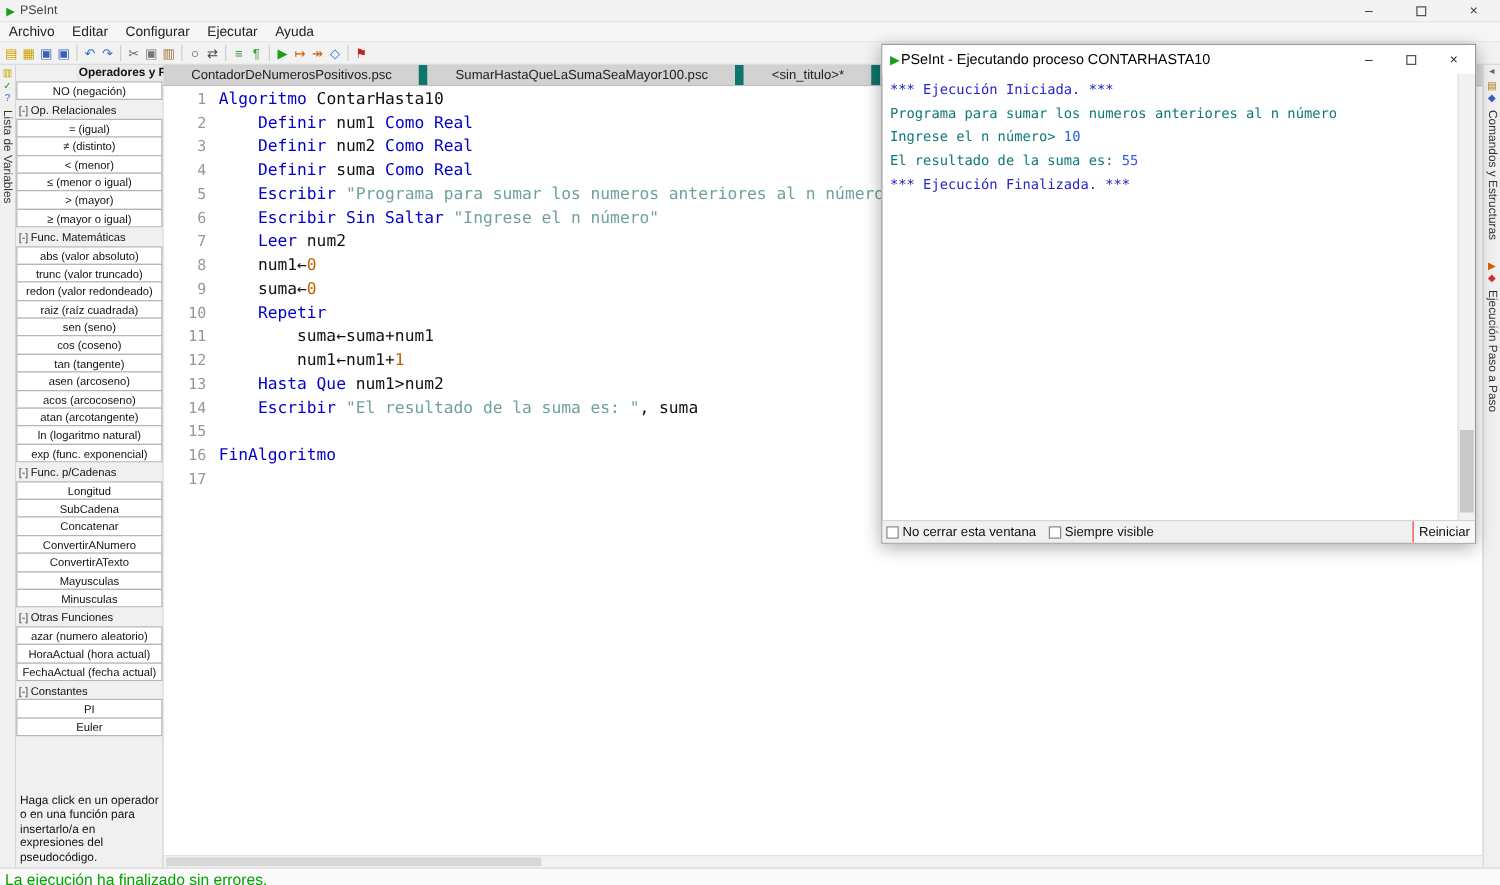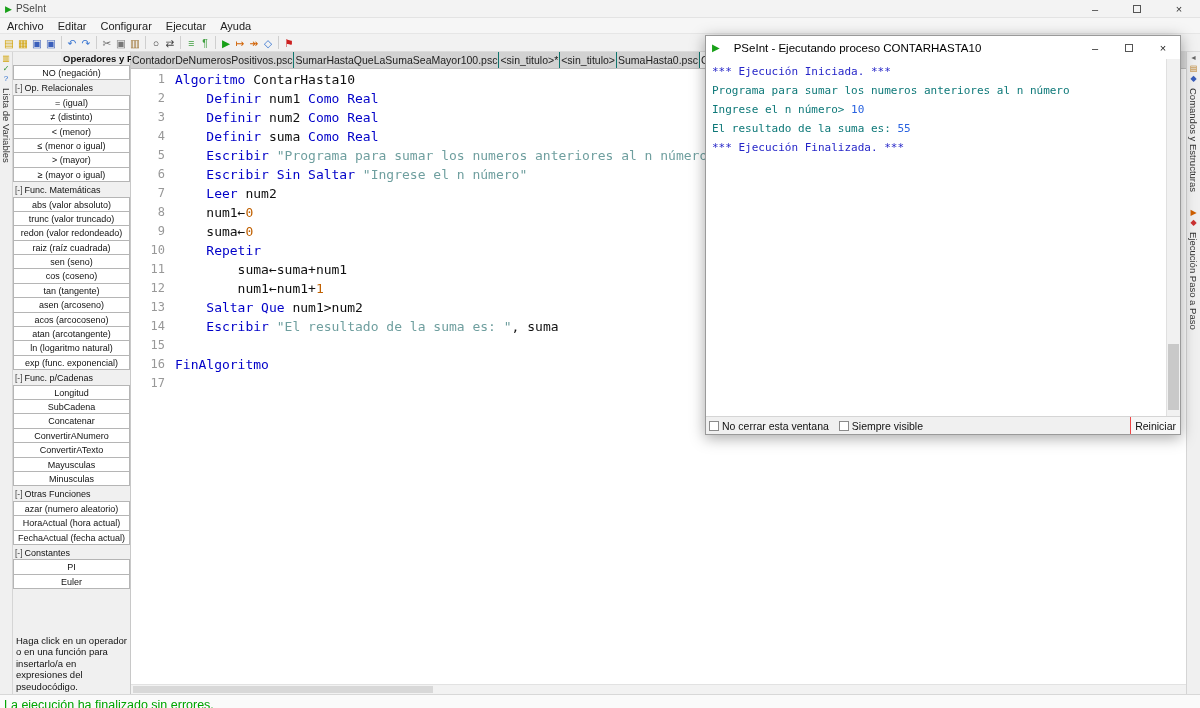--- a/index.html
+++ b/index.html
@@ -47,22 +47,22 @@
     text-align:center;font-size:9px;overflow:hidden;white-space:nowrap;color:#111;}
   .ops-section{height:15.4px;display:flex;align-items:center;font-size:9px;padding-left:2px;
     color:#111;white-space:nowrap;overflow:hidden;background:#f0f0f0;}
   .ops-minus{color:#444;margin-right:2px;font-size:8.5px;}
   .ops-help{margin-top:auto;font-size:9.5px;line-height:11.5px;padding:2px 3px;color:#111;}
 
   
   .editor-zone{flex:1;display:flex;flex-direction:column;background:#fff;min-width:0;}
   .tabbar{height:17px;background:#dcdcdc;display:flex;align-items:flex-end;
     border-bottom:1px solid #c0c0c0;overflow:hidden;flex:none;}
-  .tab{height:16px;line-height:16px;padding:0 1px;font-size:10.5px;background:#d2d2d2;
-    border-right:1px solid #0f766e;white-space:nowrap;color:#222;}
+  .tab{height:16px;line-height:16px;padding:0 22px;font-size:10.5px;background:#d2d2d2;
+    border-right:7px solid #0f766e;white-space:nowrap;color:#222;}
   .tab.active{background:#fafafa;}
   .editor{flex:1;overflow:hidden;background:#fff;padding-top:1px;}
   .eline{display:flex;height:19px;line-height:19px;font-family:"DejaVu Sans Mono",monospace;
     font-size:13px;white-space:pre;}
   .lnum{width:44px;text-align:right;padding-right:10px;color:#989898;font-size:12px;flex:none;}
   .lcode{flex:1;overflow:hidden;}
   .lcode:empty::before{content:"\a0";}
   .tok-kw{color:var(--keyword);font-weight:normal;}
   .tok-st{color:var(--string);}
   .tok-nm{color:var(--number);}
@@ -80,21 +80,21 @@
   
   .statusbar{position:absolute;left:0;right:0;bottom:0;height:14px;background:#fafafa;
     border-top:1px solid #d8d8d8;overflow:hidden;padding-left:4px;}
   .status-text{font-size:12.5px;line-height:17px;color:var(--status_ok);}
 
   
   .exec-window{position:absolute;left:705px;top:35px;width:476px;height:400px;background:#fff;
     border:1px solid #9a9a9a;box-shadow:0 3px 14px rgba(0,0,0,.35);z-index:20;}
   .exec-titlebar{height:23px;display:flex;align-items:center;padding-left:6px;background:#fff;}
   .exec-icon{color:#18a018;font-size:10px;}
-  .exec-title{font-size:11.5px;margin-left:14px;color:#000;white-space:nowrap;}
+  .exec-title{font-size:11.5px;margin-left:1px;color:#000;white-space:nowrap;}
   .exec-controls{margin-left:auto;display:flex;height:100%;}
   .ec{width:34px;height:100%;display:flex;align-items:center;justify-content:center;
     font-size:11px;color:#222;}
   .exec-console{position:absolute;top:23px;left:0;right:14px;bottom:18px;overflow:hidden;
     padding:3px 6px;font-family:"DejaVu Sans Mono",monospace;font-size:11px;line-height:19px;}
   .cline{white-space:pre;}
   .con-status{color:var(--console_status);}
   .con-out{color:var(--console_output);}
   .con-in{color:var(--console_input);}
   .exec-scroll{position:absolute;top:23px;right:0;width:14px;bottom:18px;background:#f1f1f1;
@@ -242,21 +242,21 @@
         <div class="eline"><span class="lnum">3</span><span class="lcode"><span class="tok-pl">    </span><span class="tok-kw">Definir</span><span class="tok-pl"> num2 </span><span class="tok-kw">Como Real</span></span></div>
         <div class="eline"><span class="lnum">4</span><span class="lcode"><span class="tok-pl">    </span><span class="tok-kw">Definir</span><span class="tok-pl"> suma </span><span class="tok-kw">Como Real</span></span></div>
         <div class="eline"><span class="lnum">5</span><span class="lcode"><span class="tok-pl">    </span><span class="tok-kw">Escribir</span><span class="tok-pl"> </span><span class="tok-st">"Programa para sumar los numeros anteriores al n número"</span></span></div>
         <div class="eline"><span class="lnum">6</span><span class="lcode"><span class="tok-pl">    </span><span class="tok-kw">Escribir Sin Saltar</span><span class="tok-pl"> </span><span class="tok-st">"Ingrese el n número"</span></span></div>
         <div class="eline"><span class="lnum">7</span><span class="lcode"><span class="tok-pl">    </span><span class="tok-kw">Leer</span><span class="tok-pl"> num2</span></span></div>
         <div class="eline"><span class="lnum">8</span><span class="lcode"><span class="tok-pl">    num1←</span><span class="tok-nm">0</span></span></div>
         <div class="eline"><span class="lnum">9</span><span class="lcode"><span class="tok-pl">    suma←</span><span class="tok-nm">0</span></span></div>
         <div class="eline"><span class="lnum">10</span><span class="lcode"><span class="tok-pl">    </span><span class="tok-kw">Repetir</span></span></div>
         <div class="eline"><span class="lnum">11</span><span class="lcode"><span class="tok-pl">        suma←suma+num1</span></span></div>
         <div class="eline"><span class="lnum">12</span><span class="lcode"><span class="tok-pl">        num1←num1+</span><span class="tok-nm">1</span></span></div>
-        <div class="eline"><span class="lnum">13</span><span class="lcode"><span class="tok-pl">    </span><span class="tok-kw">Saltar Que</span><span class="tok-pl"> num1&gt;num2</span></span></div>
+        <div class="eline"><span class="lnum">13</span><span class="lcode"><span class="tok-pl">    </span><span class="tok-kw">Hasta Que</span><span class="tok-pl"> num1&gt;num2</span></span></div>
         <div class="eline"><span class="lnum">14</span><span class="lcode"><span class="tok-pl">    </span><span class="tok-kw">Escribir</span><span class="tok-pl"> </span><span class="tok-st">"El resultado de la suma es: "</span><span class="tok-pl">, suma</span></span></div>
         <div class="eline"><span class="lnum">15</span><span class="lcode"></span></div>
         <div class="eline"><span class="lnum">16</span><span class="lcode"><span class="tok-kw">FinAlgoritmo</span></span></div>
         <div class="eline"><span class="lnum">17</span><span class="lcode"></span></div>
       </div>
     <div class="hscroll">
       <div class="hthumb"></div>
     </div>
   </div>
 

